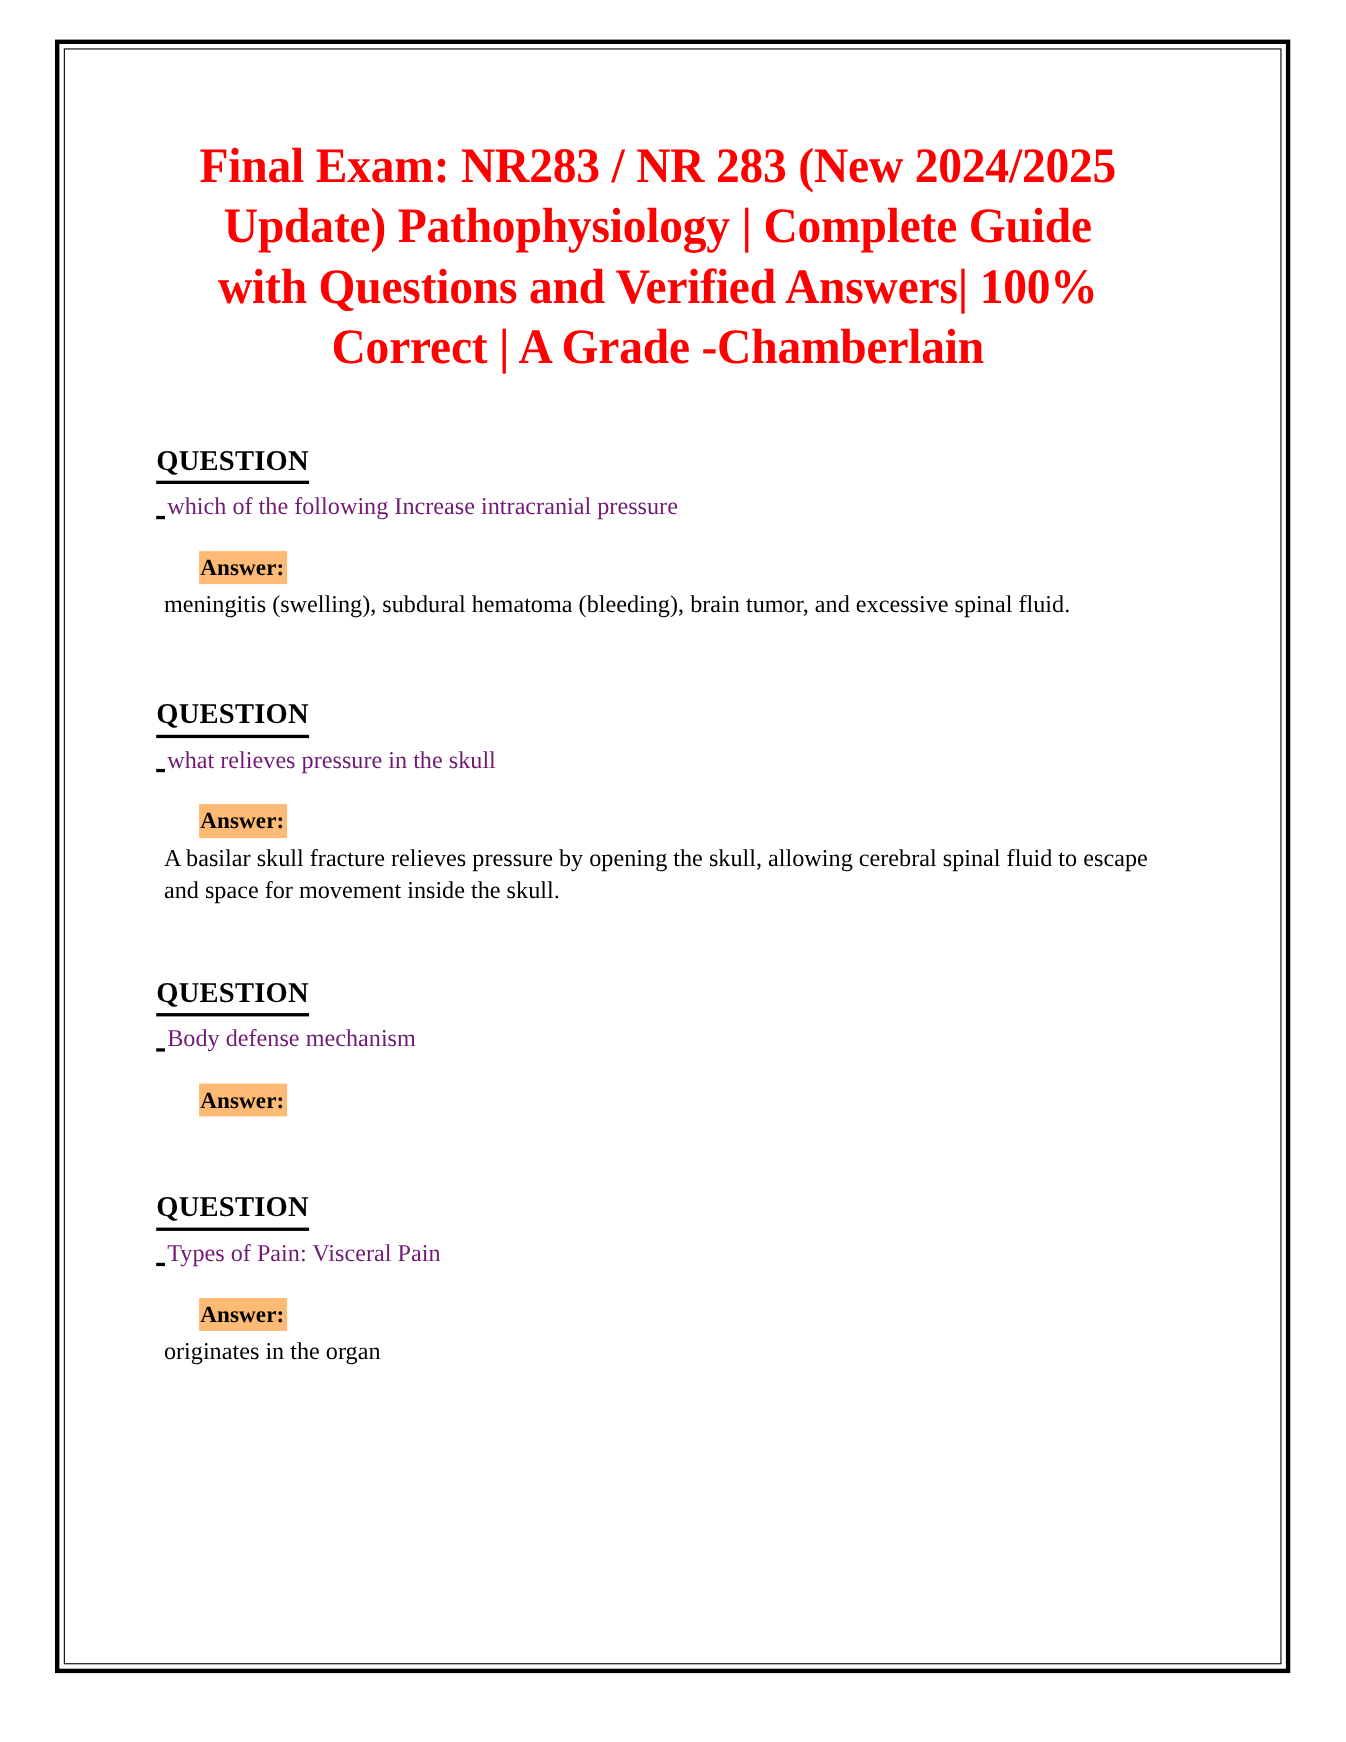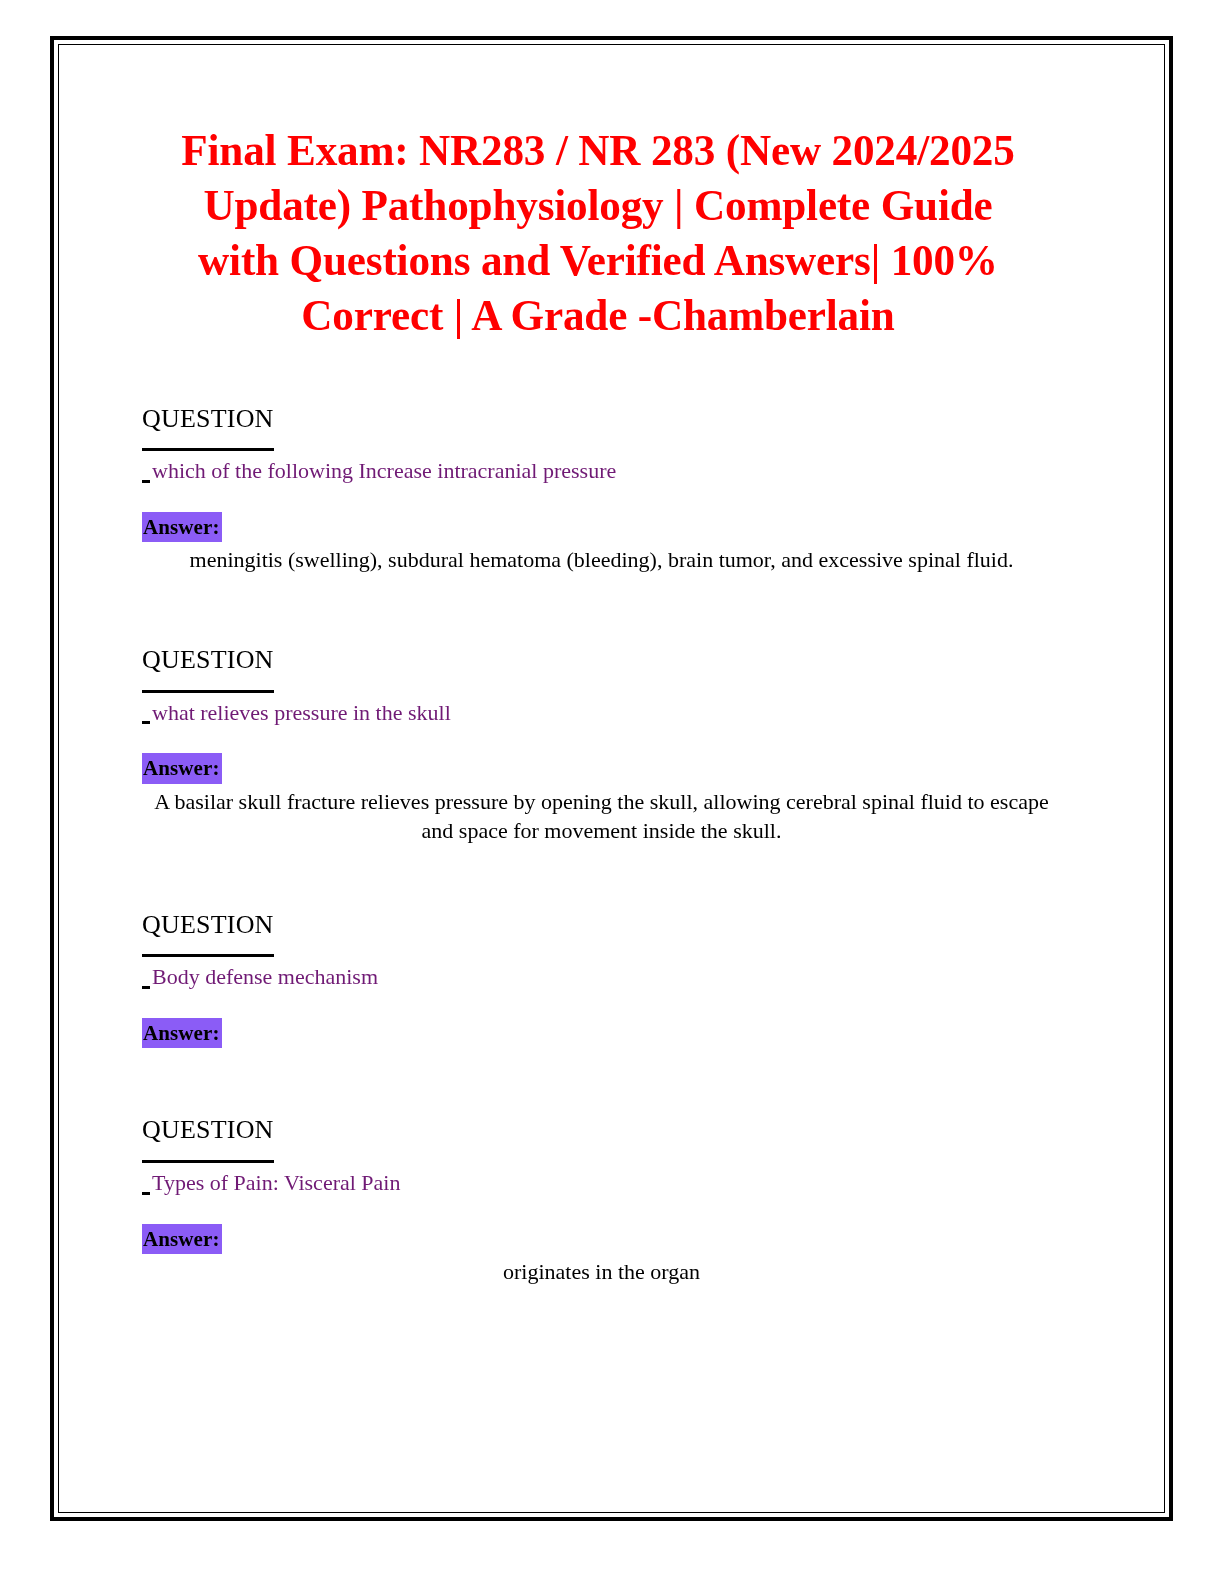--- a/index.html
+++ b/index.html
@@ -64,26 +64,26 @@
   }
   .qa-block {
     margin-bottom: 70px;
   }
   .qa-block:last-child {
     margin-bottom: 0;
   }
 
   .question-heading {
     font-size: 26px;
-    font-weight: normal;
+    font-weight: bold;
     color: #000000;
     letter-spacing: 0.2px;
     display: inline-block;
     border-bottom: 3px solid #000000;
-    padding-bottom: 16px;
+    padding-bottom: 5px;
     line-height: 1.06;
   }
 
   .question-text {
     font-size: 22px;
     color: #701a75;
     line-height: 1.30;
     margin-top: 6px;
     position: relative;
     padding-left: 10px;
@@ -95,36 +95,37 @@
     width: 8px;
     height: 3px;
     background: #000000;
   }
 
   .answer-label-row {
     margin-top: 26px;
   }
   .answer-label {
     display: inline-block;
-    background: #8b5cf6;
+    background: #fdba74;
     color: #000000;
     font-weight: bold;
     font-size: 21px;
     line-height: 1.45;
     padding: 0 2px 0 1px;
     letter-spacing: 0.1px;
+    margin-left: 39px;
   }
 
   .answer-text {
     font-size: 22px;
     color: #000000;
     line-height: 1.32;
     margin-top: 3px;
     padding-left: 7px;
-    text-align: center;
+    text-align: left;
   }
 
   
   .qa-block.b1 { margin-bottom: 72px; }
   .qa-block.b2 { margin-bottom: 66px; }
   .qa-block.b3 { margin-bottom: 68px; }
 </style>
 </head>
 <body>
 

